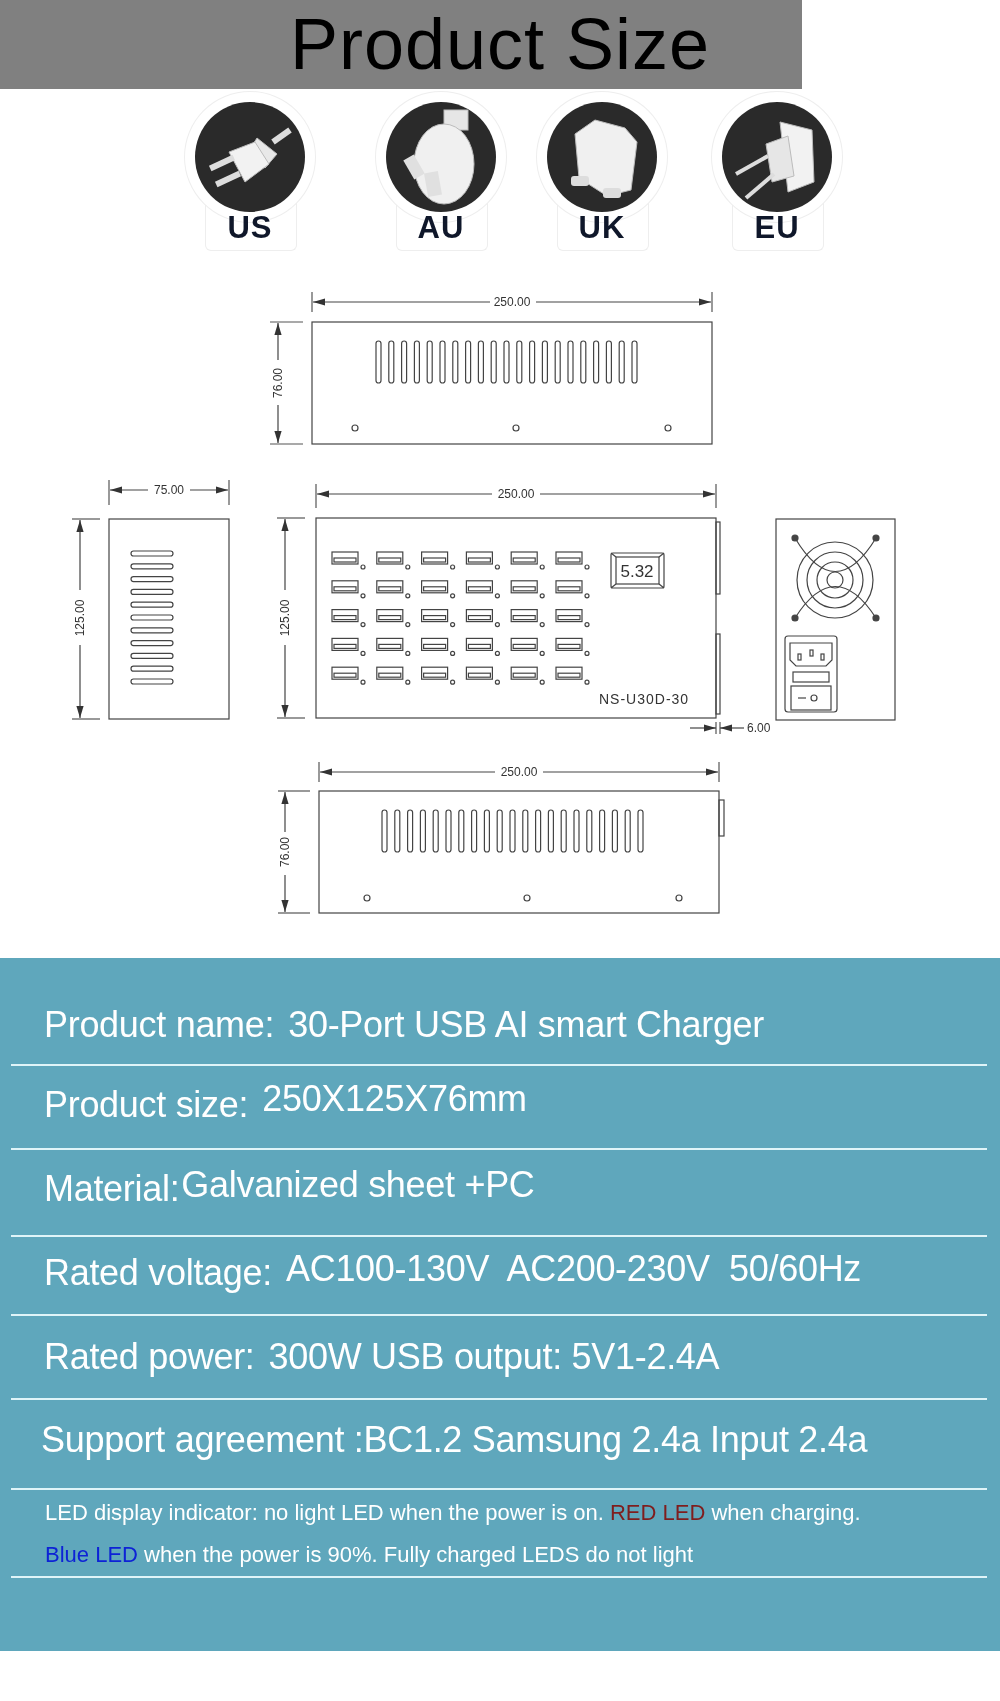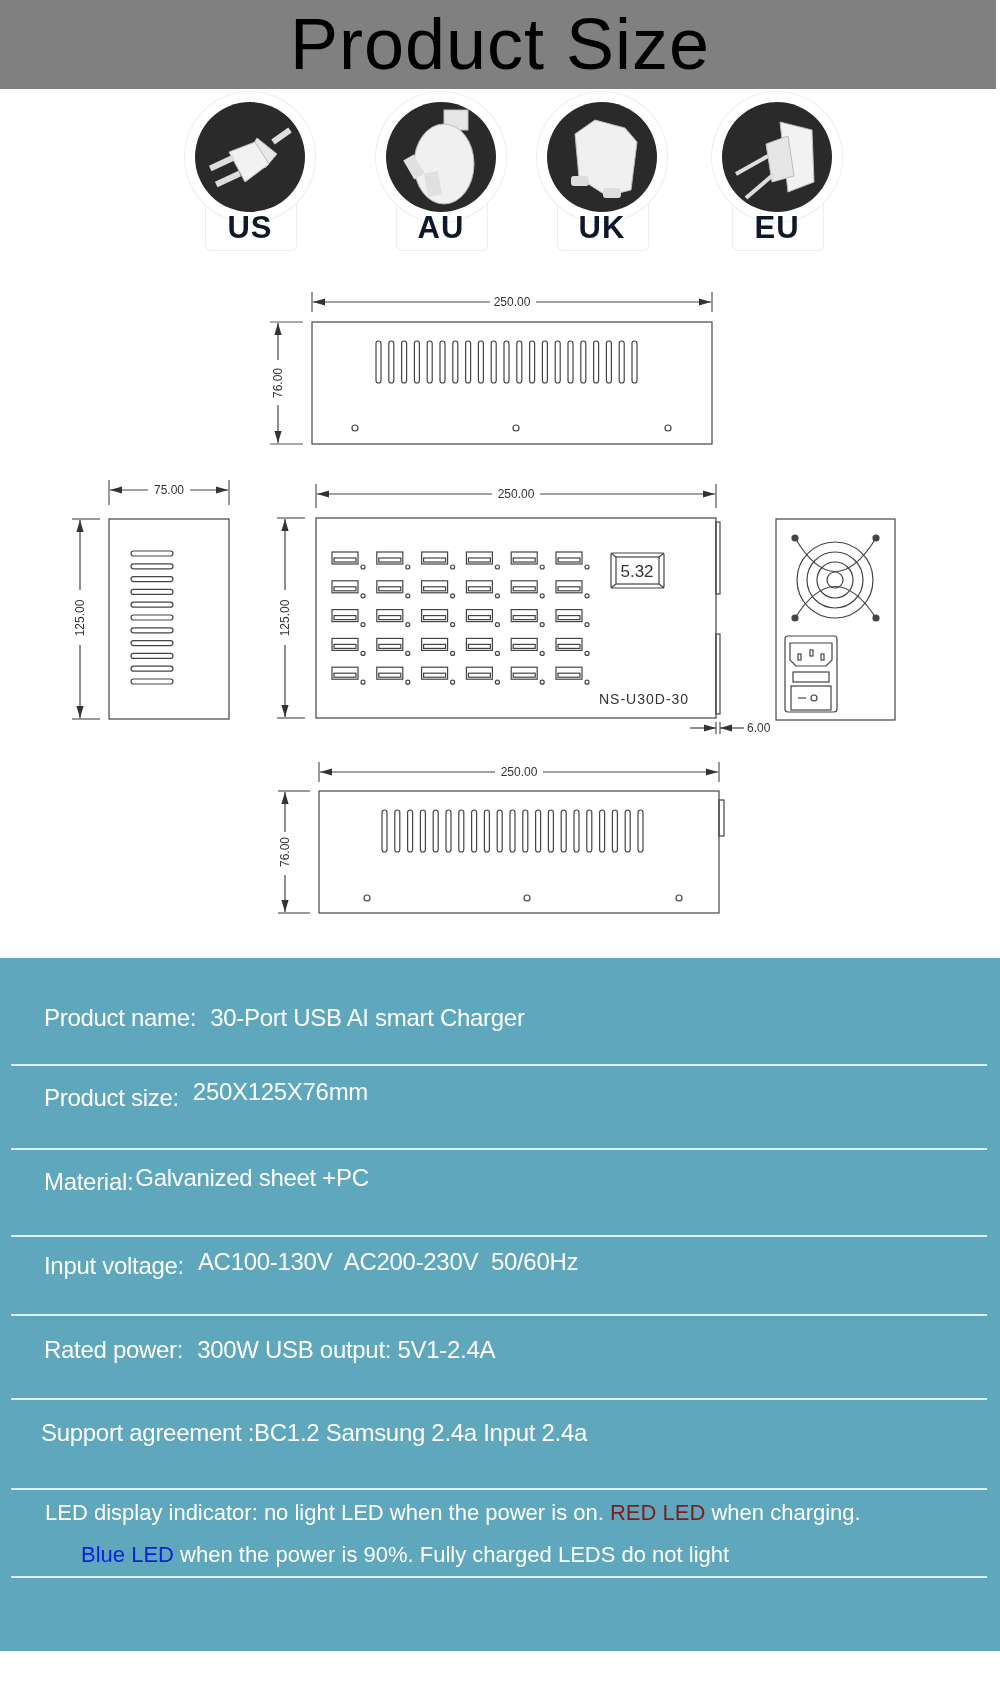--- a/index.html
+++ b/index.html
@@ -1,31 +1,31 @@
 <!DOCTYPE html>
 <html><head>
 <meta charset="utf-8">
 <style>
   html, body { margin:0; padding:0; }
   body { width:1000px; height:1701px; background:#ffffff; position:relative; overflow:hidden; font-family:"Liberation Sans", sans-serif; }
-  .header { position:absolute; left:0; top:0; width:996px; height:89px; background:#808080; }
+  .header { position:absolute; left:0; top:0; width:802px; height:89px; background:#808080; }
   .header-title { position:absolute; left:0; top:2px; width:1000px; text-align:center; font-size:72px; color:#000; letter-spacing:1px; line-height:84px; }
   .plug { position:absolute; top:92px; width:130px; height:160px; }
   .plug .halo { position:absolute; left:0; top:0; width:130px; height:130px; border-radius:50%; background:#fff; box-shadow:0 0 0 1px #eeeeee; }
   .plug .tab { position:absolute; left:20px; top:100px; width:90px; height:58px; background:#fff; border:1px solid #eeeeee; border-top:none; border-radius:0 0 6px 6px; }
   .plug .disc { position:absolute; left:10px; top:10px; width:110px; height:110px; border-radius:50%; background:#2a2a2a; overflow:hidden; }
   .plug .label { position:absolute; left:0; top:118px; width:130px; text-align:center; font-size:31px; font-weight:bold; color:#0f172a; letter-spacing:1px; }
   .drawing { position:absolute; left:0; top:89px; width:1000px; height:869px; }
   .specs { position:absolute; left:0; top:958px; width:1000px; height:693px; background:#5fa7bc; }
   .rule { position:absolute; left:11px; width:976px; height:2px; background:#dff4f8; }
-  .row { position:absolute; left:44px; color:#ffffff; font-size:24px; white-space:nowrap; letter-spacing:-0.3px; }
+  .row { position:absolute; left:44px; color:#ffffff; font-size:36px; white-space:nowrap; letter-spacing:-0.3px; }
   .row .val { margin-left:14px; }
   .note { position:absolute; left:45px; color:#ffffff; font-size:22px; white-space:nowrap; }
   .red { color:#7f1d1d; }
-  .blue { color:#0d22d6;margin-left:36px; }
+  .blue { color:#0d22d6; }
 </style>
 </head>
 <body>
 
 <div class="header">
   <div class="header-title">Product Size</div>
 </div>
 
 <div class="plug" style="left:185px;">
   <div class="tab"></div>
@@ -360,21 +360,21 @@
   <span>Product size:</span><span class="val" style="position:relative;top:-6px;text-align:center;">250X125X76mm</span>
 </div>
 <div class="rule" style="top:1148px;"></div>
 
 <div class="row" style="top:1168px;">
   <span>Material:</span><span style="position:relative;top:-4px;margin-left:2px;">Galvanized sheet +PC</span>
 </div>
 <div class="rule" style="top:1235px;"></div>
 
 <div class="row" style="top:1252px;">
-  <span>Input voltage:</span><span class="val" style="position:relative;top:-4px;white-space:pre;">AC100-130V  AC200-230V  50/60Hz</span>
+  <span>Rated voltage:</span><span class="val" style="position:relative;top:-4px;white-space:pre;">AC100-130V  AC200-230V  50/60Hz</span>
 </div>
 <div class="rule" style="top:1314px;"></div>
 
 <div class="row" style="top:1336px;">
   <span>Rated power:</span><span class="val">300W USB output: 5V1-2.4A</span>
 </div>
 <div class="rule" style="top:1398px;"></div>
 
 <div class="row" style="top:1419px;left:41px;">
   <span>Support agreement :</span><span>BC1.2 Samsung 2.4a Input 2.4a</span>

